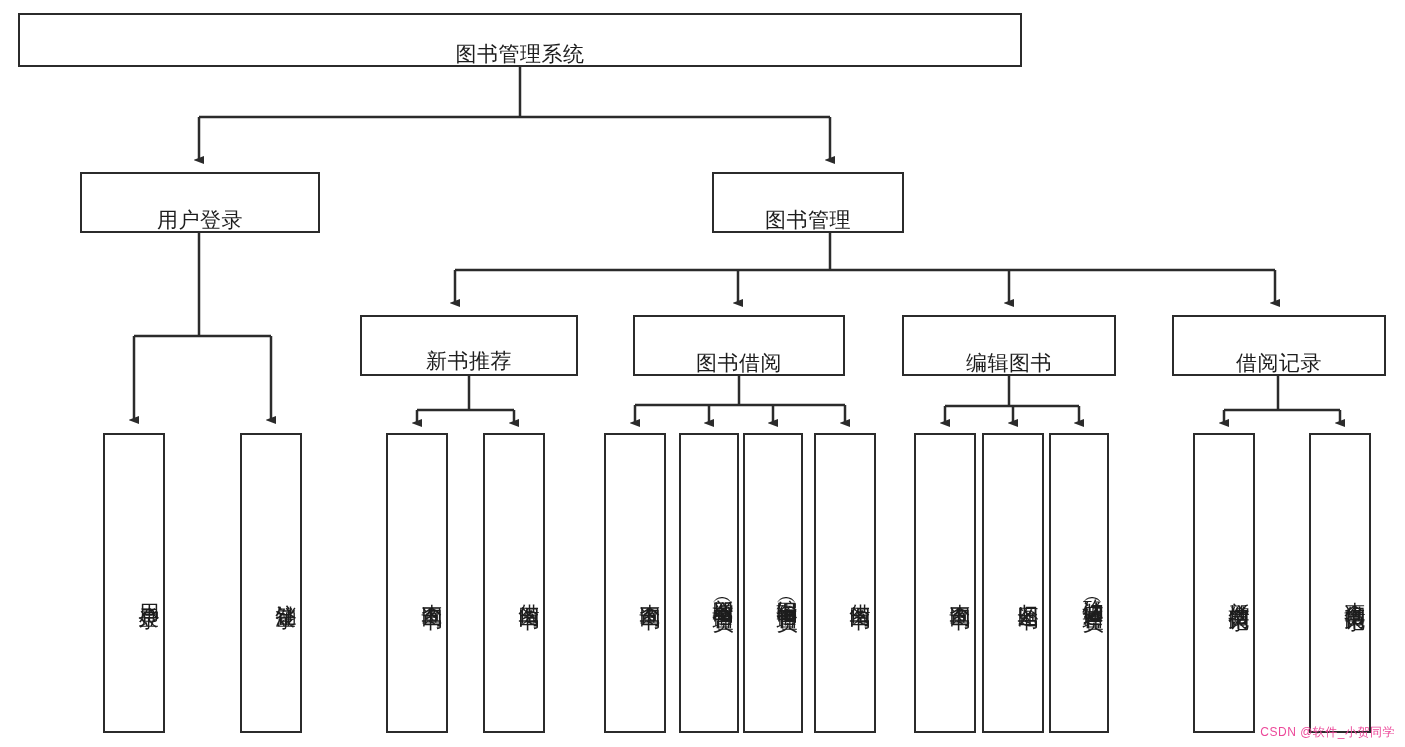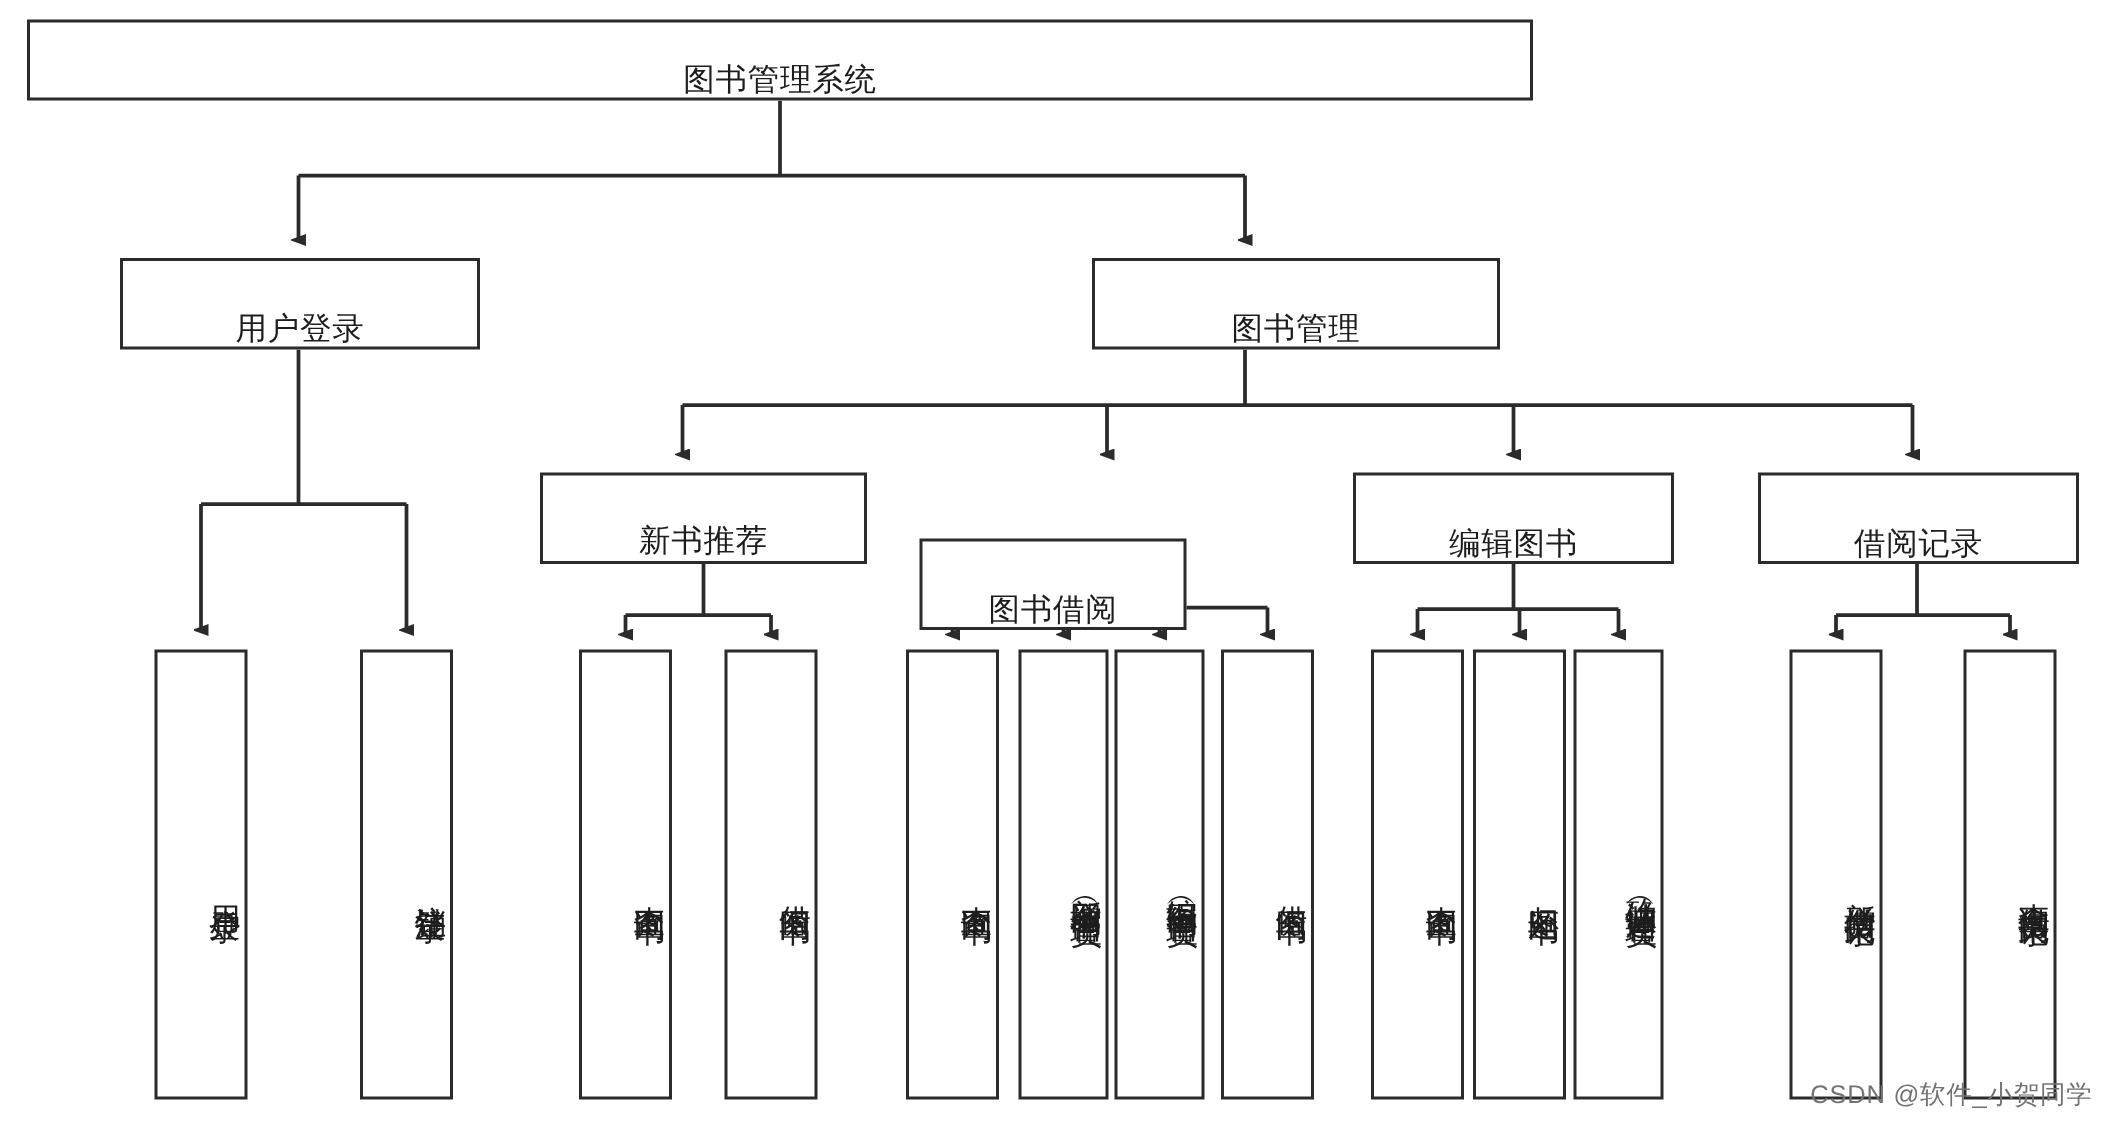--- a/index.html
+++ b/index.html
@@ -51,22 +51,22 @@
   }
   .node.vert .label {
     writing-mode: vertical-rl;
     text-orientation: upright;
     display: block;
   }
   .watermark {
     position: absolute;
     right: 10px;
     bottom: 6px;
-    font-size: 17px;
-    color: #737373;
+    font-size: 12px;
+    color: #ec4899;
     white-space: nowrap;
     letter-spacing: 0.5px;
   }
 </style>
 </head>
 <body>
 
 <div id="canvas">
 
   <svg id="connectors" viewBox="0 0 1405 747">
@@ -123,29 +123,29 @@
   </svg>
 
   <div class="node horiz" style="left:18px; top:13px; width:1004px; height:54px;">
     <span class="label">图书管理系统</span>
   </div>
 
   <div class="node horiz" style="left:80px; top:172px; width:240px; height:61px;">
     <span class="label">用户登录</span>
   </div>
 
-  <div class="node horiz" style="left:712px; top:172px; width:272px; height:61px;margin-left:16px;">
+  <div class="node horiz" style="left:712px; top:172px; width:192px; height:61px;">
     <span class="label">图书管理</span>
   </div>
 
   <div class="node horiz" style="left:360px; top:315px; width:218px; height:61px;font-family:Liberation Mono, monospace;">
     <span class="label">新书推荐</span>
   </div>
 
-  <div class="node horiz" style="left:613px; top:315px; width:178px; height:61px;margin-top:44px;">
+  <div class="node horiz" style="left:633px; top:315px; width:212px; height:61px;">
     <span class="label">图书借阅</span>
   </div>
 
   <div class="node horiz" style="left:902px; top:315px; width:214px; height:61px;">
     <span class="label">编辑图书</span>
   </div>
 
   <div class="node horiz" style="left:1172px; top:315px; width:214px; height:61px;">
     <span class="label">借阅记录</span>
   </div>

